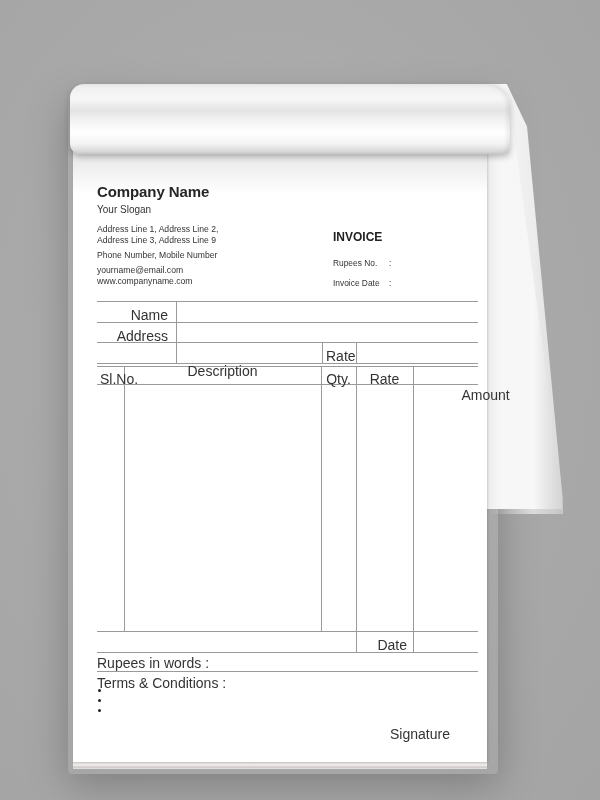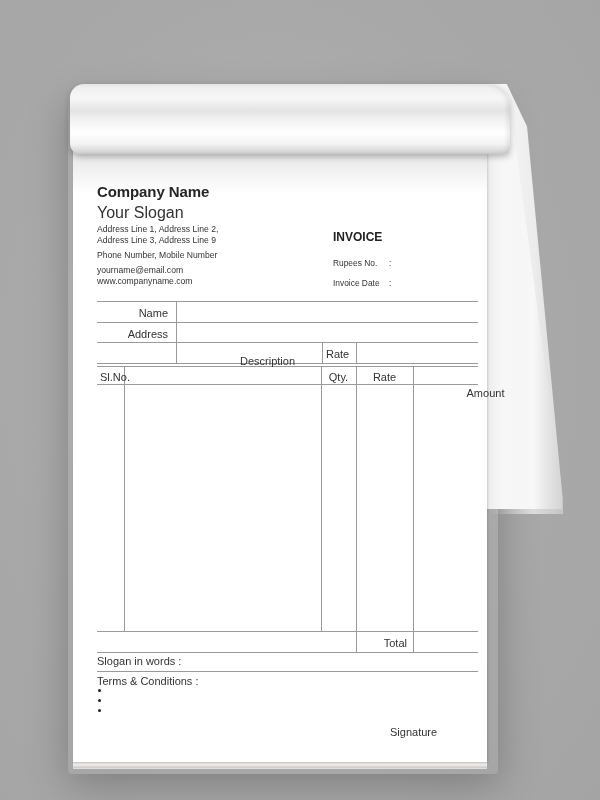--- a/index.html
+++ b/index.html
@@ -53,38 +53,38 @@
     .roll {
       position: absolute; left: 70px; top: 60px; width: 440px; height: 70px;
       border-radius: 14px 22px 6px 10px;
       background: linear-gradient(180deg, #ededed 0%, #f7f7f7 20%, #e4e4e4 38%, #f5f5f5 55%, #ffffff 70%, #f2f2f2 86%, #cfcfcf 100%);
       box-shadow: 0 3px 6px rgba(0,0,0,0.25), inset -3px 0 4px rgba(0,0,0,0.08);
     }
 
     
     .txt { position: absolute; white-space: nowrap; line-height: 1; }
     .company { left: 97px; top: 160px; font-size: 15px; font-weight: bold; color: #262626; letter-spacing: -0.1px; }
-    .slogan  { left: 97px; top: 181px; font-size: 16px; color: #333; }
+    .slogan  { left: 97px; top: 181px; font-size: 10px; color: #333; }
     .small   { font-size: 8.6px; color: #333; }
     .addr1   { left: 97px; top: 201px; }
     .addr2   { left: 97px; top: 212px; }
     .phone   { left: 97px; top: 227px; }
     .email   { left: 97px; top: 242px; }
     .web     { left: 97px; top: 253px; }
     .invoice-title { left: 333px; top: 207px; font-size: 12px; font-weight: bold; color: #222; }
     .inv-label { font-size: 8.4px; color: #333; }
     .inv-no-label   { left: 333px; top: 235px; }
     .inv-date-label { left: 333px; top: 255px; }
     .colon1 { left: 389px; top: 235px; }
     .colon2 { left: 389px; top: 255px; }
 
     .hline { position: absolute; height: 0; border-top: 1px solid #9a9a9a; }
     .vline { position: absolute; width: 0; border-left: 1px solid #9a9a9a; }
 
-    .cell-label { position: absolute; font-size: 11px; color: #333; line-height: 1; white-space: nowrap; }
+    .cell-label { position: absolute; font-size: 14px; color: #333; line-height: 1; white-space: nowrap; }
     .right { text-align: right; }
     .center { text-align: center; }
 
     .bullet { position: absolute; left: 98px; width: 3px; height: 3px; border-radius: 50%; background: #222; }
   </style>
 </head>
 <body>
 
 <div class="scene">
 
@@ -132,33 +132,33 @@
   <div class="cell-label" style="left:362px; top:325px; width:110px; height:10px;"></div>
 
   <div class="hline" style="left:97px; top:342px; width:381px;"></div>
   <div class="hline" style="left:97px; top:360px; width:381px;"></div>
   <div class="vline" style="left:124px; top:342px; height:265px;"></div>
   <div class="vline" style="left:321px; top:342px; height:265px;"></div>
   <div class="vline" style="left:356px; top:342px; height:286px;"></div>
   <div class="vline" style="left:413px; top:342px; height:286px;"></div>
 
   <div class="cell-label" style="left:100px; top:348px;">Sl.No.</div>
-  <div class="cell-label center" style="left:124px; top:332px; width:197px;padding-left:45px;">Description</div>
+  <div class="cell-label center" style="left:124px; top:340px; width:197px;">Description</div>
   <div class="cell-label center" style="left:321px; top:348px; width:35px;">Qty.</div>
   <div class="cell-label center" style="left:356px; top:348px; width:57px;">Rate</div>
   <div class="cell-label center" style="left:413px; top:364px; width:65px;padding-left:40px;">Amount</div>
 
   <div style="position:absolute; left:98px; top:362px; width:380px; height:244px;"></div>
 
   <div class="hline" style="left:97px; top:607px; width:381px;"></div>
-  <div class="cell-label right" style="left:356px; top:614px; width:51px;">Total</div>
+  <div class="cell-label right" style="left:356px; top:614px; width:51px;">Date</div>
   <div class="cell-label" style="left:418px; top:614px; width:56px; height:10px;"></div>
   <div class="hline" style="left:97px; top:628px; width:381px;"></div>
 
-  <div class="cell-label" style="left:97px; top:632px;">Slogan in words :</div>
+  <div class="cell-label" style="left:97px; top:632px;">Rupees in words :</div>
   <div class="hline" style="left:97px; top:647px; width:381px;"></div>
   <div class="cell-label" style="left:97px; top:652px;">Terms &amp; Conditions :</div>
   <div class="bullet" style="top:665px;"></div>
   <div class="bullet" style="top:675px;"></div>
   <div class="bullet" style="top:685px;"></div>
   <div class="cell-label" style="left:104px; top:662px;"></div>
   <div class="cell-label" style="left:104px; top:672px;"></div>
   <div class="cell-label" style="left:104px; top:682px;"></div>
 
   <div class="cell-label" style="left:390px; top:703px;">Signature</div>

